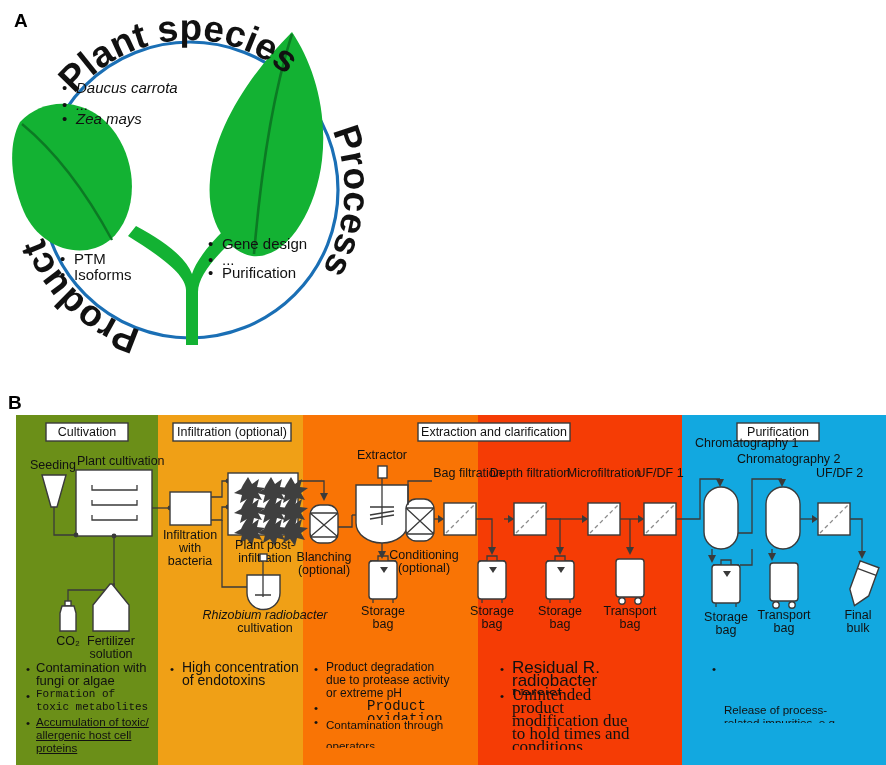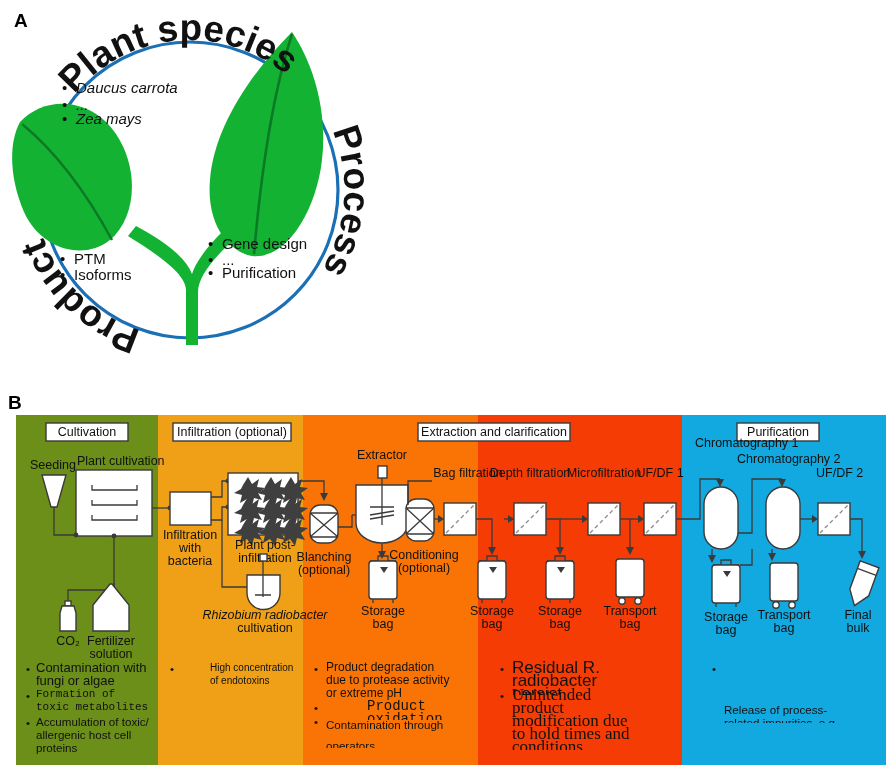--- a/index.html
+++ b/index.html
@@ -348,28 +348,28 @@
       <text class="bullet" x="26" y="258">•</text>
       <foreignObject x="36" y="246" width="116" height="34">
         <div xmlns="http://www.w3.org/1999/xhtml" class="bullet" style="font-size:13px;line-height:13px;color:#111;font-family:'Liberation Sans',sans-serif;">Contamination with fungi or algae</div>
       </foreignObject>
       <text class="bullet" x="26" y="285">•</text>
       <foreignObject x="36" y="273" width="116" height="34">
         <div xmlns="http://www.w3.org/1999/xhtml" class="bullet" style="font-size:11px;line-height:13px;color:#111;font-family:Liberation Mono, monospace;">Formation of toxic metabolites</div>
       </foreignObject>
       <text class="bullet" x="26" y="312">•</text>
       <foreignObject x="36" y="300" width="116" height="48">
-        <div xmlns="http://www.w3.org/1999/xhtml" class="bullet" style="font-size:11.6px;line-height:13px;color:#111;font-family:'Liberation Sans',sans-serif;">Accumulation of toxic/ allergenic host cell proteins</div>
+        <div xmlns="http://www.w3.org/1999/xhtml" class="bullet" style="font-size:11.6px;line-height:13px;color:#111;font-family:'Liberation Sans',sans-serif;text-decoration:underline;">Accumulation of toxic/ allergenic host cell proteins</div>
       </foreignObject>
     </g>
 
     <g>
       <text class="bullet" x="170" y="258">•</text>
       <foreignObject x="182" y="246" width="118" height="34">
-        <div xmlns="http://www.w3.org/1999/xhtml" class="bullet" style="font-size:10px;line-height:13px;color:#111;font-family:'Liberation Sans',sans-serif;margin-left:28px;">High concentration of endotoxins</div>
+        <div xmlns="http://www.w3.org/1999/xhtml" class="bullet" style="font-size:14px;line-height:13px;color:#111;font-family:'Liberation Sans',sans-serif;">High concentration of endotoxins</div>
       </foreignObject>
     </g>
 
     <g>
       <text class="bullet" x="314" y="258">•</text>
       <foreignObject x="326" y="246" width="126" height="48">
         <div xmlns="http://www.w3.org/1999/xhtml" class="bullet" style="font-size:12px;line-height:13px;color:#111;font-family:'Liberation Sans',sans-serif;">Product degradation due to protease activity or extreme pH</div>
       </foreignObject>
       <text class="bullet" x="314" y="297">•</text>
       <foreignObject x="326" y="285" width="126" height="20">

